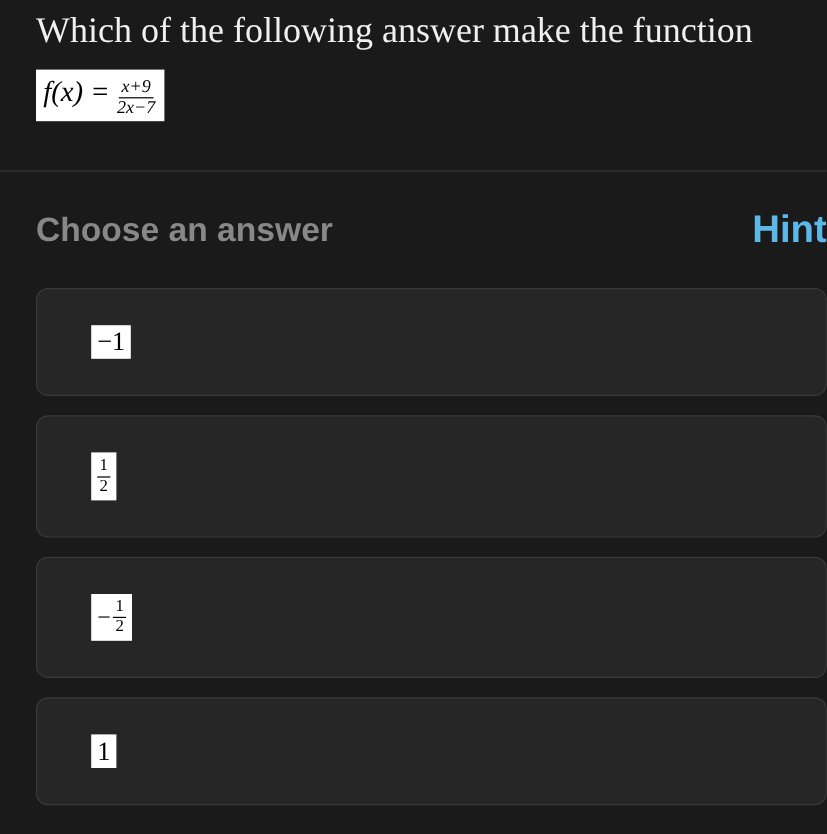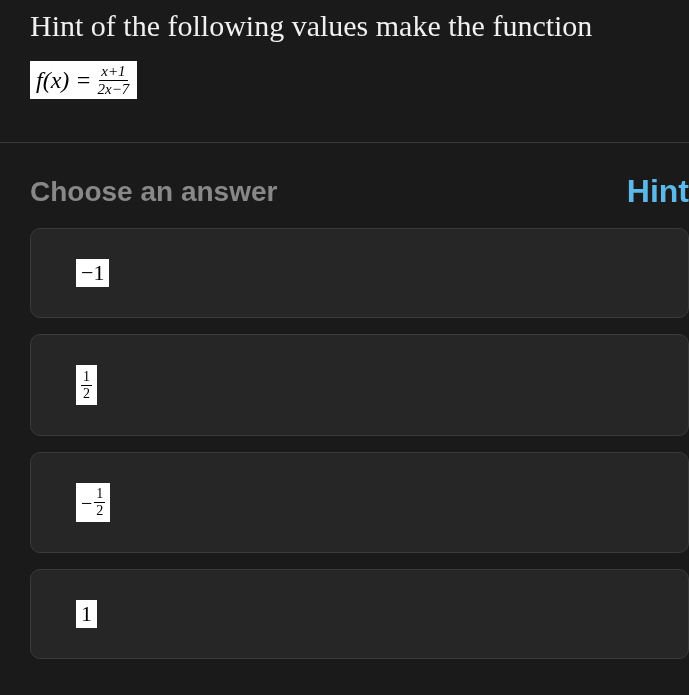--- a/index.html
+++ b/index.html
@@ -29,21 +29,21 @@
       background: #ffffff;
       color: #000000;
       padding: 2px 6px;
       vertical-align: middle;
       font-family: 'Times New Roman', serif;
       font-style: italic;
       line-height: 1;
     }
     .math-eq {
       display: inline-flex;
-      align-items: center;
+      align-items: flex-start;
       gap: 4px;
     }
     .math-fx {
       font-size: 24px;
     }
     .math-frac {
       display: inline-flex;
       flex-direction: column;
       align-items: center;
       font-size: 15px;
@@ -64,21 +64,21 @@
       margin: 0;
     }
     .answer-section {
       padding: 30px 0 30px 30px;
     }
     .answer-header {
       display: flex;
       justify-content: space-between;
       align-items: center;
       padding-right: 0;
-      margin-bottom: 18px;
+      margin-bottom: 30px;
     }
     .choose-label {
       font-size: 28px;
       font-weight: 700;
       color: #888888;
       font-family: -apple-system, BlinkMacSystemFont, 'Segoe UI', Arial, sans-serif;
     }
     .hint-link {
       font-size: 32px;
       font-weight: 700;
@@ -128,26 +128,26 @@
     }
     .answer-math-frac .frac .d {
       padding: 0 2px;
     }
   </style>
 </head>
 <body>
 
 <div class="question-section">
   <p class="question-text">
-    <span>Hint of the following values make the function</span>
+    <span>Which of the following answer make the function</span>
     <span class="math-inline">
       <span class="math-eq">
         <span class="math-fx">f(x) =</span>
         <span class="math-frac">
-          <span class="num">x+1</span>
+          <span class="num">x+9</span>
           <span class="den">2x−7</span>
         </span>
       </span>
     </span>
   </p>
 </div>
 
 <hr class="divider">
 
 <div class="answer-section">

